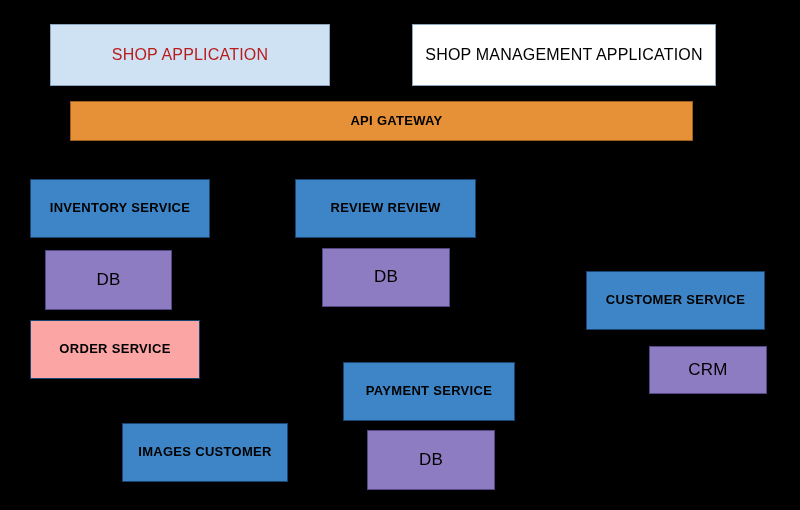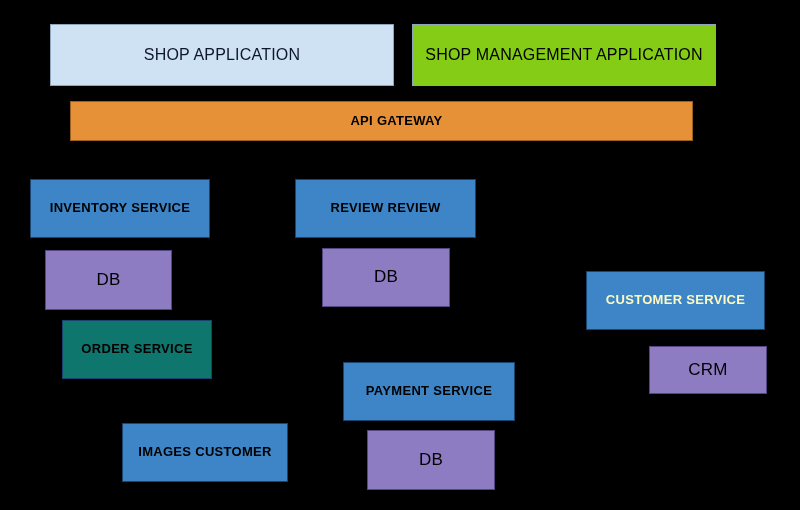--- a/index.html
+++ b/index.html
@@ -45,45 +45,45 @@
   .node.db {
     font-size: 17px;
     font-weight: 400;
     letter-spacing: 0.3px;
   }
 </style>
 </head>
 <body>
 
 <div id="canvas" style="background: rgb(0, 0, 0);">
-    <div class="node app" style="left: 50px; top: 24px; width: 344px; height: 62px; background: rgb(207, 226, 243); border: 1px solid rgb(139, 166, 188); color: #0f172a;">
+    <div class="node app" style="left: 50px; top: 24px; width: 280px; height: 62px; background: rgb(207, 226, 243); border: 1px solid rgb(139, 166, 188); color: #b91c1c;">
       <span>SHOP APPLICATION</span>
     </div>
-    <div class="node app" style="left: 412px; top: 24px; width: 304px; height: 62px; background: #84cc16; border: 1px solid rgb(139, 166, 188); color: rgb(0, 0, 0);">
+    <div class="node app" style="left: 412px; top: 24px; width: 304px; height: 62px; background: #ffffff; border: 1px solid rgb(139, 166, 188); color: rgb(0, 0, 0);">
       <span>SHOP MANAGEMENT APPLICATION</span>
     </div>
     <div class="node gateway" style="left: 70px; top: 101px; width: 623px; height: 40px; background: rgb(230, 145, 56); border: 1px solid rgb(156, 95, 29); color: rgb(0, 0, 0);">
       <span>API GATEWAY</span>
     </div>
     <div class="node service" style="left: 30px; top: 179px; width: 180px; height: 59px; background: rgb(61, 133, 198); border: 1px solid rgb(23, 69, 111); color: rgb(0, 0, 0);">
       <span>INVENTORY SERVICE</span>
     </div>
     <div class="node db" style="left: 45px; top: 250px; width: 127px; height: 60px; background: rgb(142, 124, 195); border: 1px solid rgb(85, 70, 132); color: rgb(0, 0, 0);">
       <span>DB</span>
     </div>
-    <div class="node service" style="left: 30px; top: 320px; width: 150px; height: 59px; background: #0f766e; border: 1px solid rgb(23, 69, 111); color: rgb(0, 0, 0); margin-left: 32px;">
+    <div class="node service" style="left: 30px; top: 320px; width: 170px; height: 59px; background: #fca5a5; border: 1px solid rgb(23, 69, 111); color: rgb(0, 0, 0);">
       <span>ORDER SERVICE</span>
     </div>
     <div class="node service" style="left: 295px; top: 179px; width: 181px; height: 59px; background: rgb(61, 133, 198); border: 1px solid rgb(23, 69, 111); color: rgb(0, 0, 0);">
       <span>REVIEW REVIEW</span>
     </div>
     <div class="node db" style="left: 322px; top: 248px; width: 128px; height: 59px; background: rgb(142, 124, 195); border: 1px solid rgb(85, 70, 132); color: rgb(0, 0, 0);">
       <span>DB</span>
     </div>
-    <div class="node service" style="left: 586px; top: 271px; width: 179px; height: 59px; background: rgb(61, 133, 198); border: 1px solid rgb(23, 69, 111); color: #fef9c3;">
+    <div class="node service" style="left: 586px; top: 271px; width: 179px; height: 59px; background: rgb(61, 133, 198); border: 1px solid rgb(23, 69, 111); color: #000000;">
       <span>CUSTOMER SERVICE</span>
     </div>
     <div class="node db" style="left: 649px; top: 346px; width: 118px; height: 48px; background: rgb(142, 124, 195); border: 1px solid rgb(85, 70, 132); color: rgb(0, 0, 0);">
       <span>CRM</span>
     </div>
     <div class="node service" style="left: 343px; top: 362px; width: 172px; height: 59px; background: rgb(61, 133, 198); border: 1px solid rgb(23, 69, 111); color: rgb(0, 0, 0);">
       <span>PAYMENT SERVICE</span>
     </div>
     <div class="node db" style="left: 367px; top: 430px; width: 128px; height: 60px; background: rgb(142, 124, 195); border: 1px solid rgb(85, 70, 132); color: rgb(0, 0, 0);">
       <span>DB</span>

